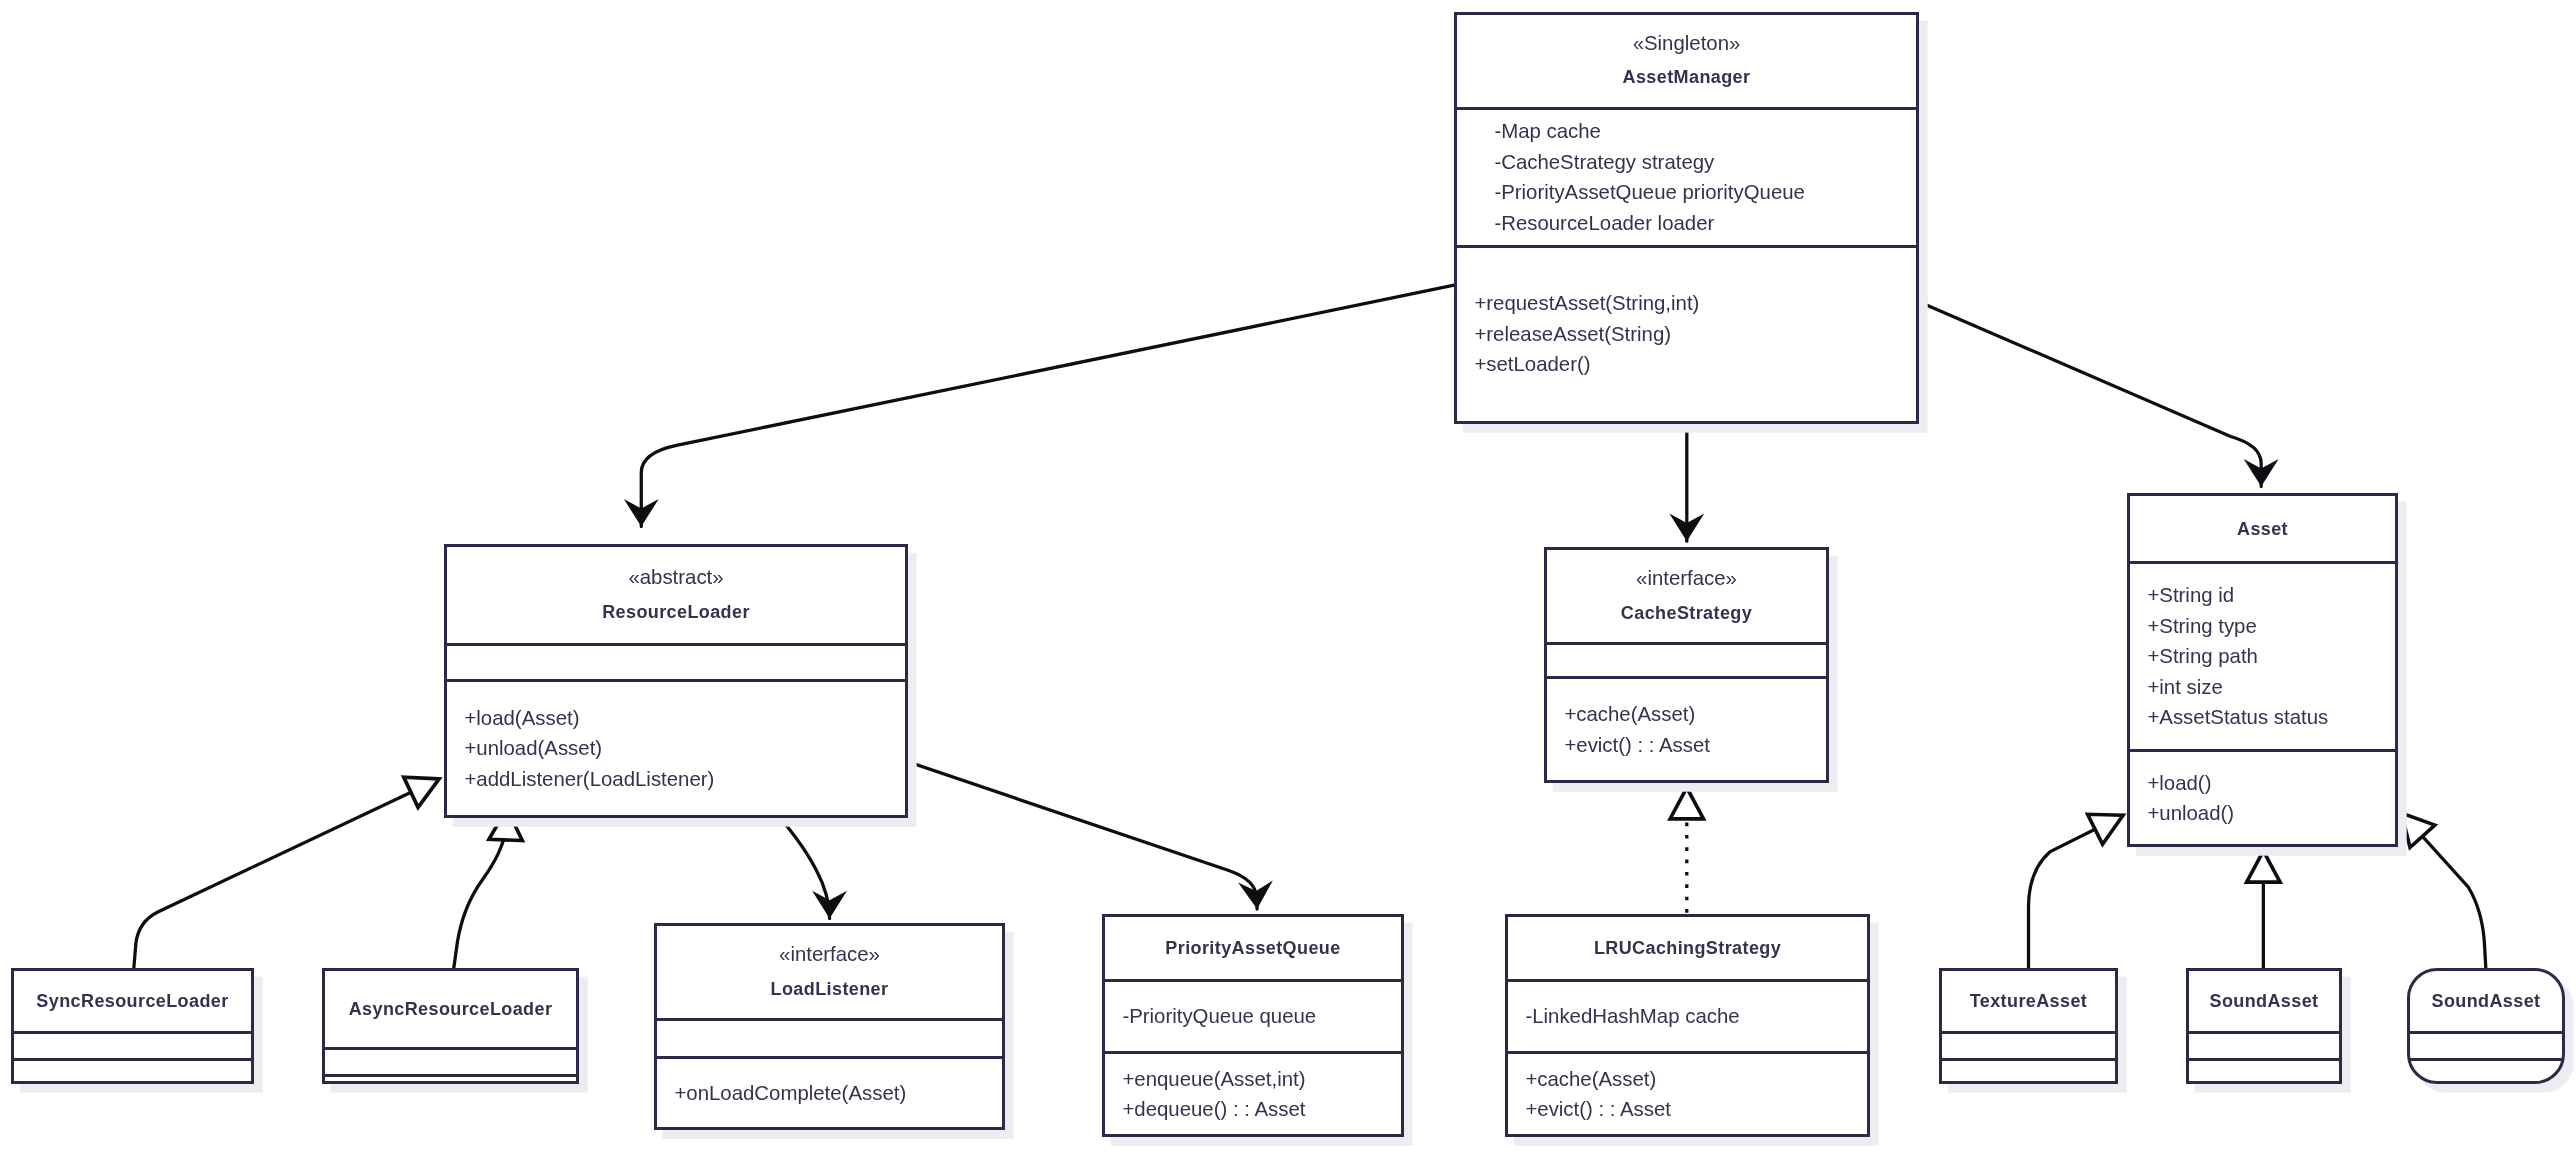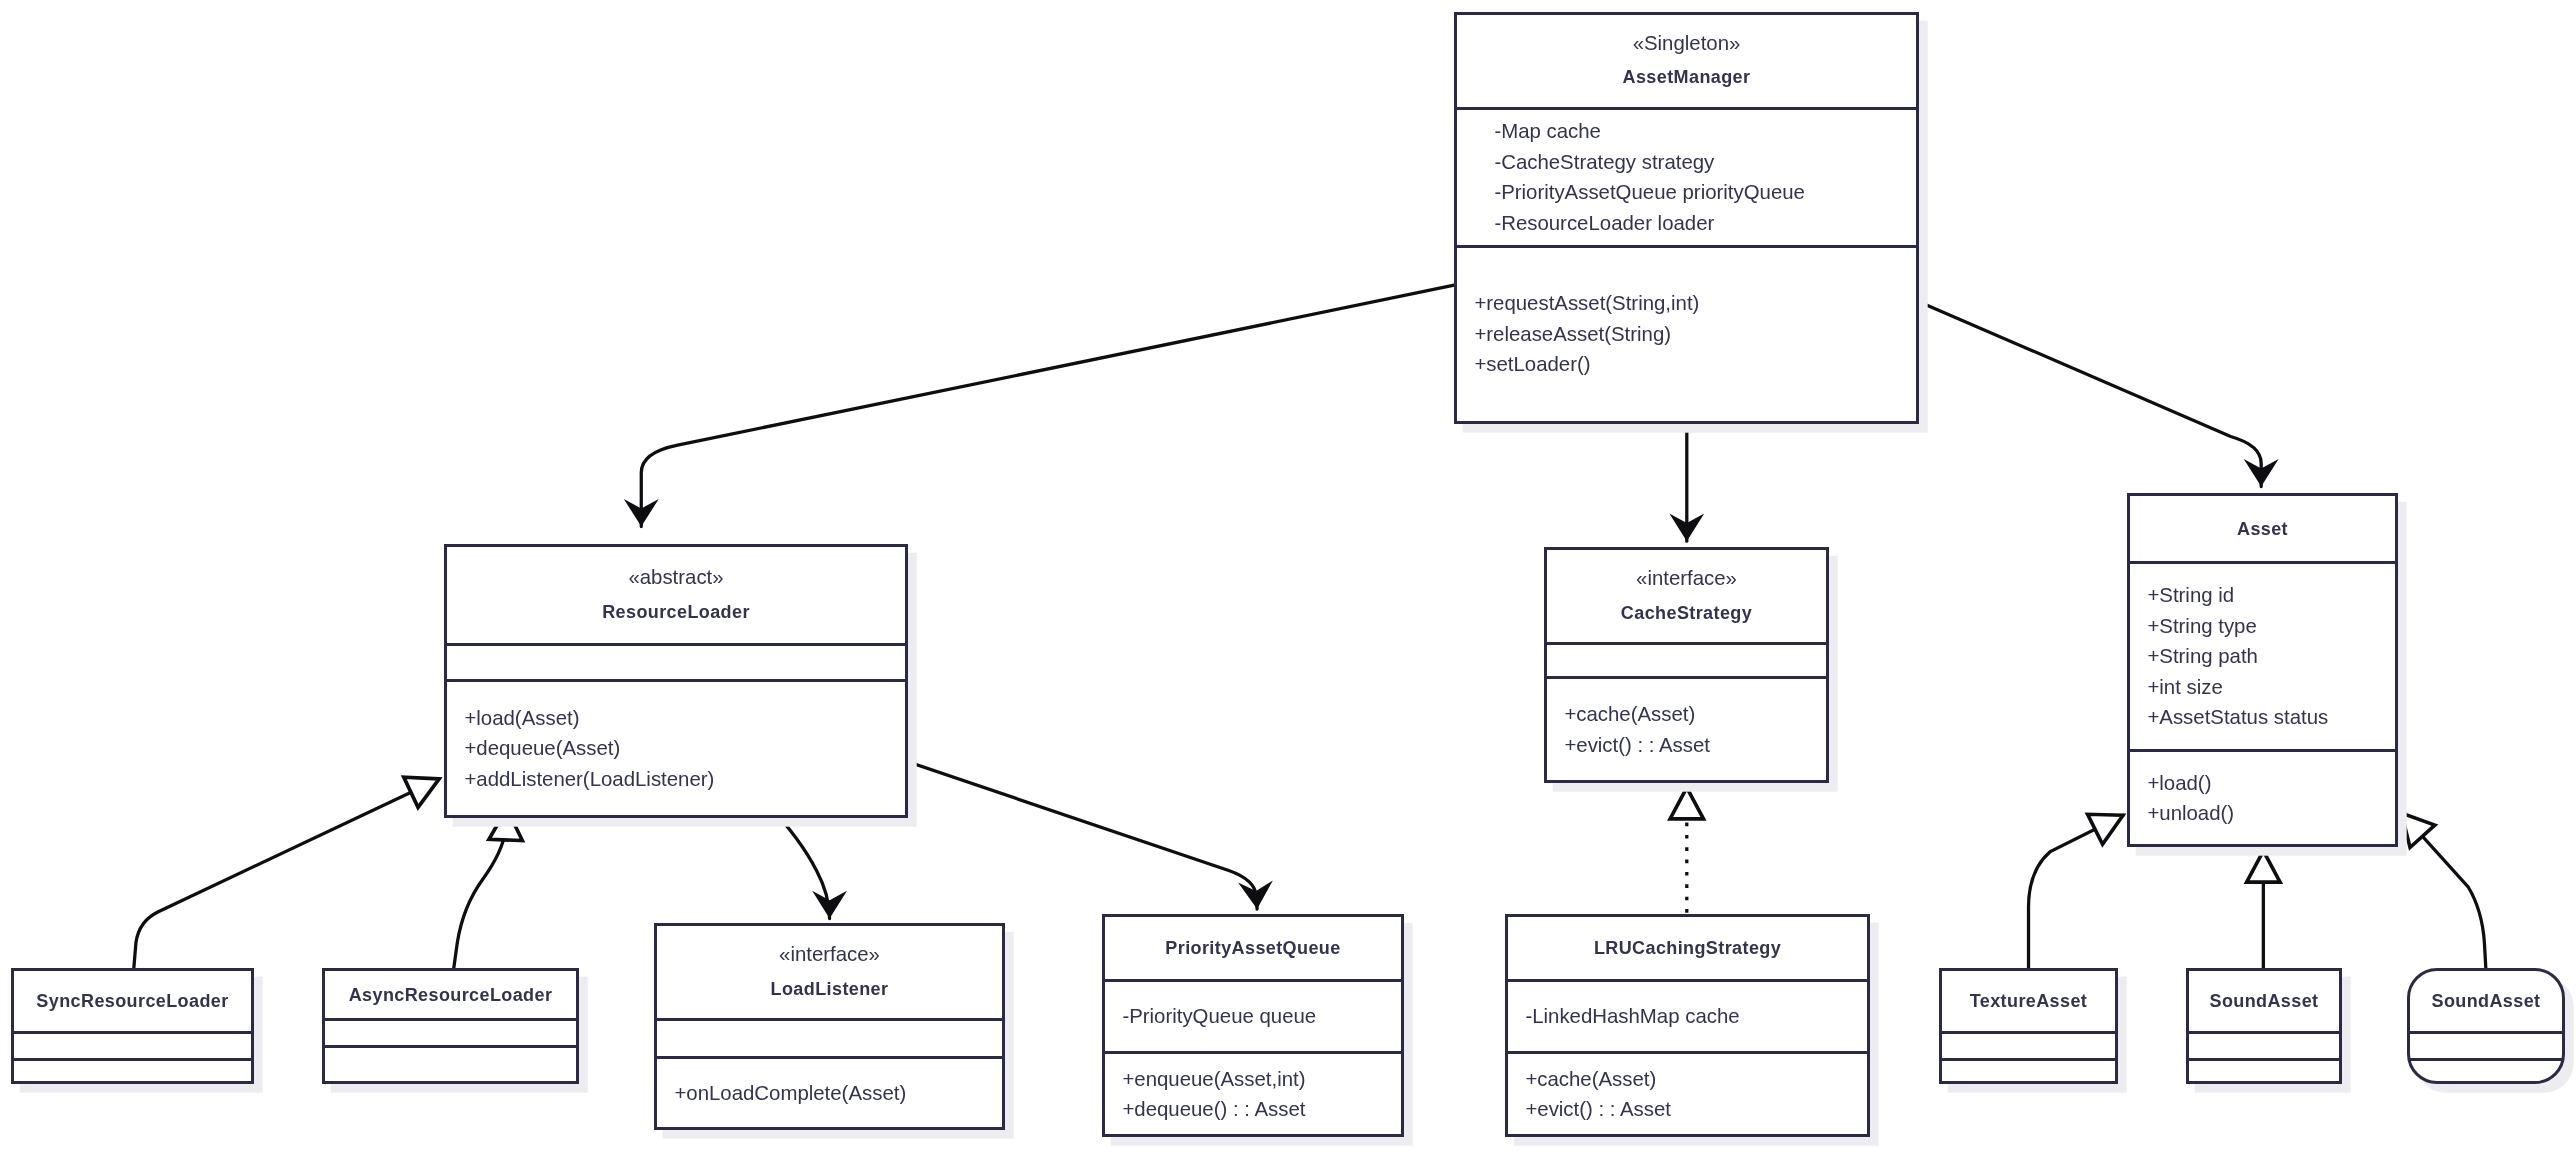--- a/index.html
+++ b/index.html
@@ -84,21 +84,21 @@
   </div>
 
   <div class="uml-box" style="left:444px;top:544px;width:464px;height:274px;">
     <div class="comp titlecomp" style="height:96px;">
       <div class="stereo">«abstract»</div>
       <div class="cname">ResourceLoader</div>
     </div>
     <div class="comp sep" style="height:36px;"></div>
     <div class="comp sep grow">
       <div class="member">+load(Asset)</div>
-      <div class="member">+dequeue(Asset)</div>
+      <div class="member">+unload(Asset)</div>
       <div class="member">+addListener(LoadListener)</div>
     </div>
   </div>
 
   <div class="uml-box" style="left:1544px;top:547px;width:285px;height:236px;">
     <div class="comp titlecomp" style="height:92px;">
       <div class="stereo">«interface»</div>
       <div class="cname">CacheStrategy</div>
     </div>
     <div class="comp sep" style="height:34px;"></div>
@@ -127,21 +127,21 @@
 
   <div class="uml-box" style="left:11px;top:968px;width:243px;height:116px;">
     <div class="comp titlecomp" style="height:60px;">
       <div class="cname">SyncResourceLoader</div>
     </div>
     <div class="comp sep" style="height:27px;"></div>
     <div class="comp sep grow"></div>
   </div>
 
   <div class="uml-box" style="left:322px;top:968px;width:257px;height:116px;">
-    <div class="comp titlecomp" style="height:47px;">
+    <div class="comp titlecomp" style="height:76px;">
       <div class="cname">AsyncResourceLoader</div>
     </div>
     <div class="comp sep" style="height:27px;"></div>
     <div class="comp sep grow"></div>
   </div>
 
   <div class="uml-box" style="left:654px;top:923px;width:351px;height:207px;">
     <div class="comp titlecomp" style="height:92px;">
       <div class="stereo">«interface»</div>
       <div class="cname">LoadListener</div>

